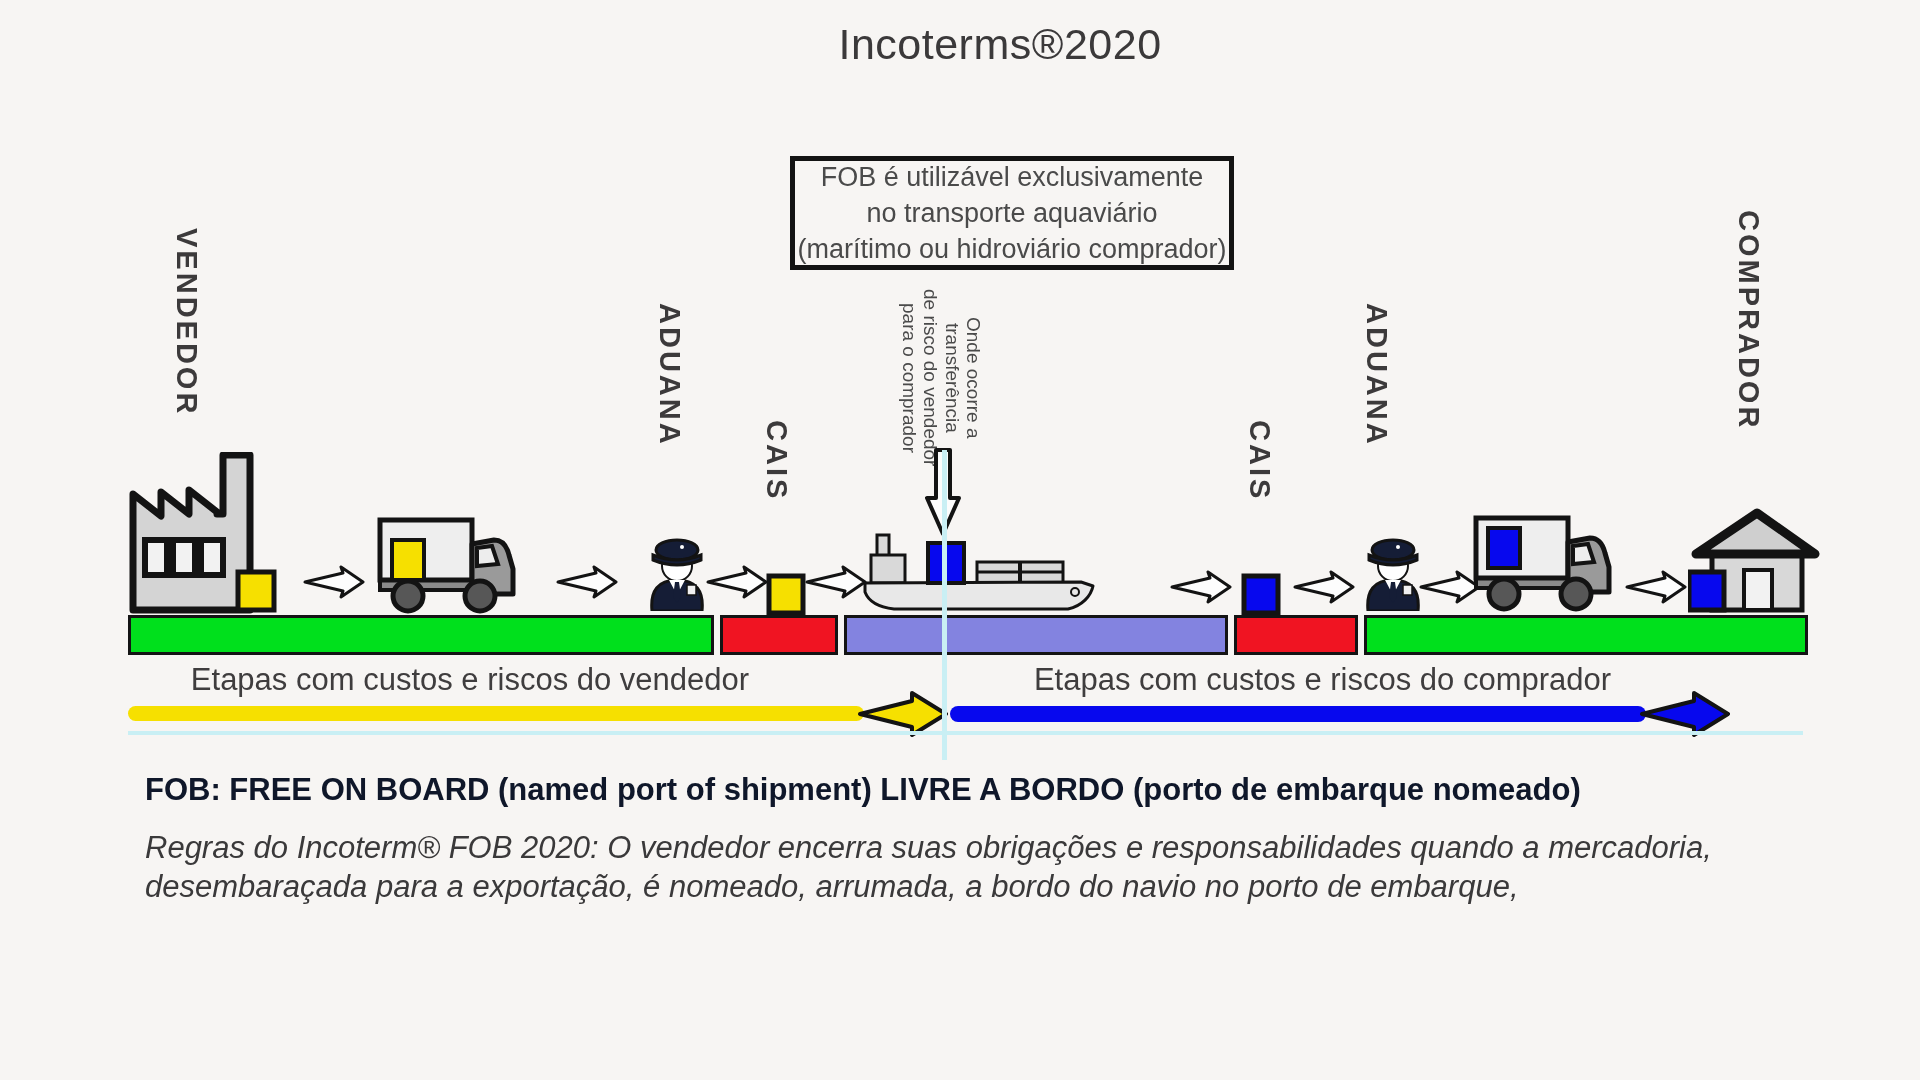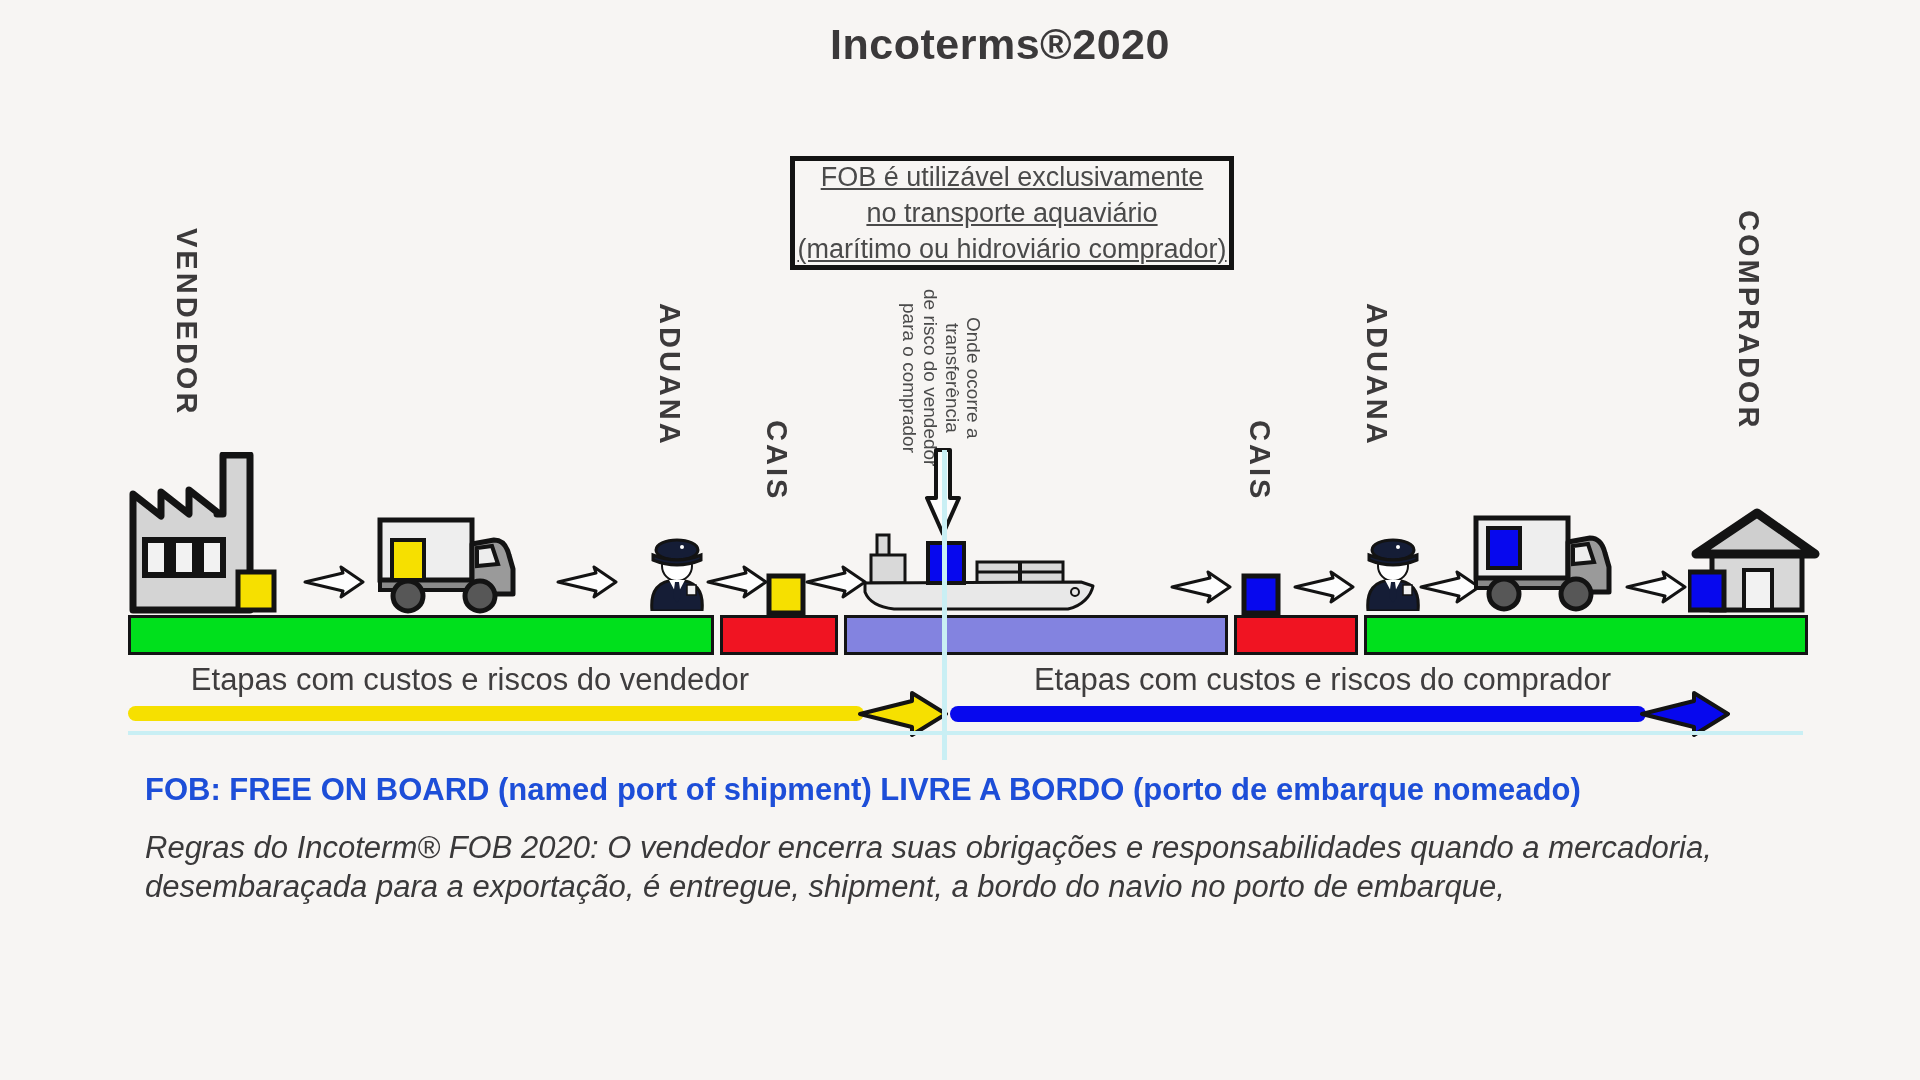--- a/index.html
+++ b/index.html
@@ -3,52 +3,52 @@
 <meta charset="utf-8">
 <style>
   html,body{margin:0;padding:0;background:#e8e8e8;}
   #canvas{
     position:relative;width:1920px;height:1080px;overflow:hidden;
     background:var(--bg,#f7f5f3);
     font-family:"Liberation Sans", sans-serif;
     color:var(--ink,#3b393a);
   }
   .abs{position:absolute;}
-  .title{font-size:43px;letter-spacing:0.5px;text-align:center;color:var(--ink);font-weight:bold;}
+  .title{font-size:43px;letter-spacing:0.5px;text-align:center;color:var(--ink);}
   .bigcode{font-size:96px;font-weight:700;letter-spacing:2px;text-align:center;color:#353334;line-height:1;}
   .notebox{
     border:5px solid #131313;background:var(--bg,#f7f5f3);
     text-align:center;font-size:27px;line-height:36px;color:#4a4a4a;
     display:flex;flex-direction:column;justify-content:center;
   }
   .vlabel{
     writing-mode:vertical-rl;font-weight:700;font-size:29px;
     letter-spacing:3px;color:#3c3a3b;white-space:nowrap;
   }
   .vannot{
     writing-mode:vertical-rl;font-size:19px;line-height:21.5px;
     color:#4a4a4a;height:200px;text-align:center;
   }
   .vannot div{height:200px;}
   .seg{position:absolute;top:615px;height:34px;border:3px solid #141414;}
   .caption{font-size:31px;color:#3f3d3e;text-align:center;white-space:nowrap;}
   .tl-line{position:absolute;border-radius:9px;}
   .cyan{background:var(--cyan,#c9eff4);}
-  .headline{font-size:31px;font-weight:700;color:#1d4ed8;white-space:nowrap;}
+  .headline{font-size:31px;font-weight:700;color:#0f172a;white-space:nowrap;}
   .body-text{font-size:31px;line-height:39px;color:#3a393a;white-space:nowrap;font-style:italic;}
   svg{display:block;}
 </style>
 </head>
 <body>
 
 <div id="canvas">
 
   <div class="abs title" style="left:700px;top:20px;width:600px;">Incoterms®2020</div>
 
-  <div class="abs notebox" style="left:790px;top:156px;width:434px;height:104px;text-decoration:underline;">
+  <div class="abs notebox" style="left:790px;top:156px;width:434px;height:104px;">
     <div>FOB é utilizável exclusivamente</div>
     <div>no transporte aquaviário</div>
     <div>(marítimo ou hidroviário comprador)</div>
   </div>
 
   <div class="abs vlabel" style="left:170px;top:228px;">VENDEDOR</div>
   <div class="abs vlabel" style="left:653px;top:303px;">ADUANA</div>
   <div class="abs vlabel" style="left:760px;top:420px;">CAIS</div>
   <div class="abs vlabel" style="left:1243px;top:420px;">CAIS</div>
   <div class="abs vlabel" style="left:1360px;top:303px;">ADUANA</div>
@@ -223,16 +223,16 @@
       <polygon points="2,25 54,12 54,4 88,25 54,46 54,38" style="fill:var(--blue)" stroke="#131313" stroke-width="4" stroke-linejoin="round"></polygon>
     </svg>
   </div>
 
   <div class="abs cyan" style="left:128px;top:731px;width:1675px;height:4px;"></div>
   <div class="abs cyan" style="left:942px;top:450px;width:5px;height:310px;"></div>
 
   <div class="abs headline" style="left:145px;top:772px;">FOB: FREE ON BOARD (named port of shipment) LIVRE A BORDO (porto de embarque nomeado)</div>
   <div class="abs body-text" style="left:145px;top:828px;">
     <div>Regras do Incoterm® FOB 2020: O vendedor encerra suas obrigações e responsabilidades quando a mercadoria,</div>
-    <div>desembaraçada para a exportação, é entregue, shipment, a bordo do navio no porto de embarque,</div>
+    <div>desembaraçada para a exportação, é nomeado, arrumada, a bordo do navio no porto de embarque,</div>
   </div>
 
 </div>
 
 </body></html>

